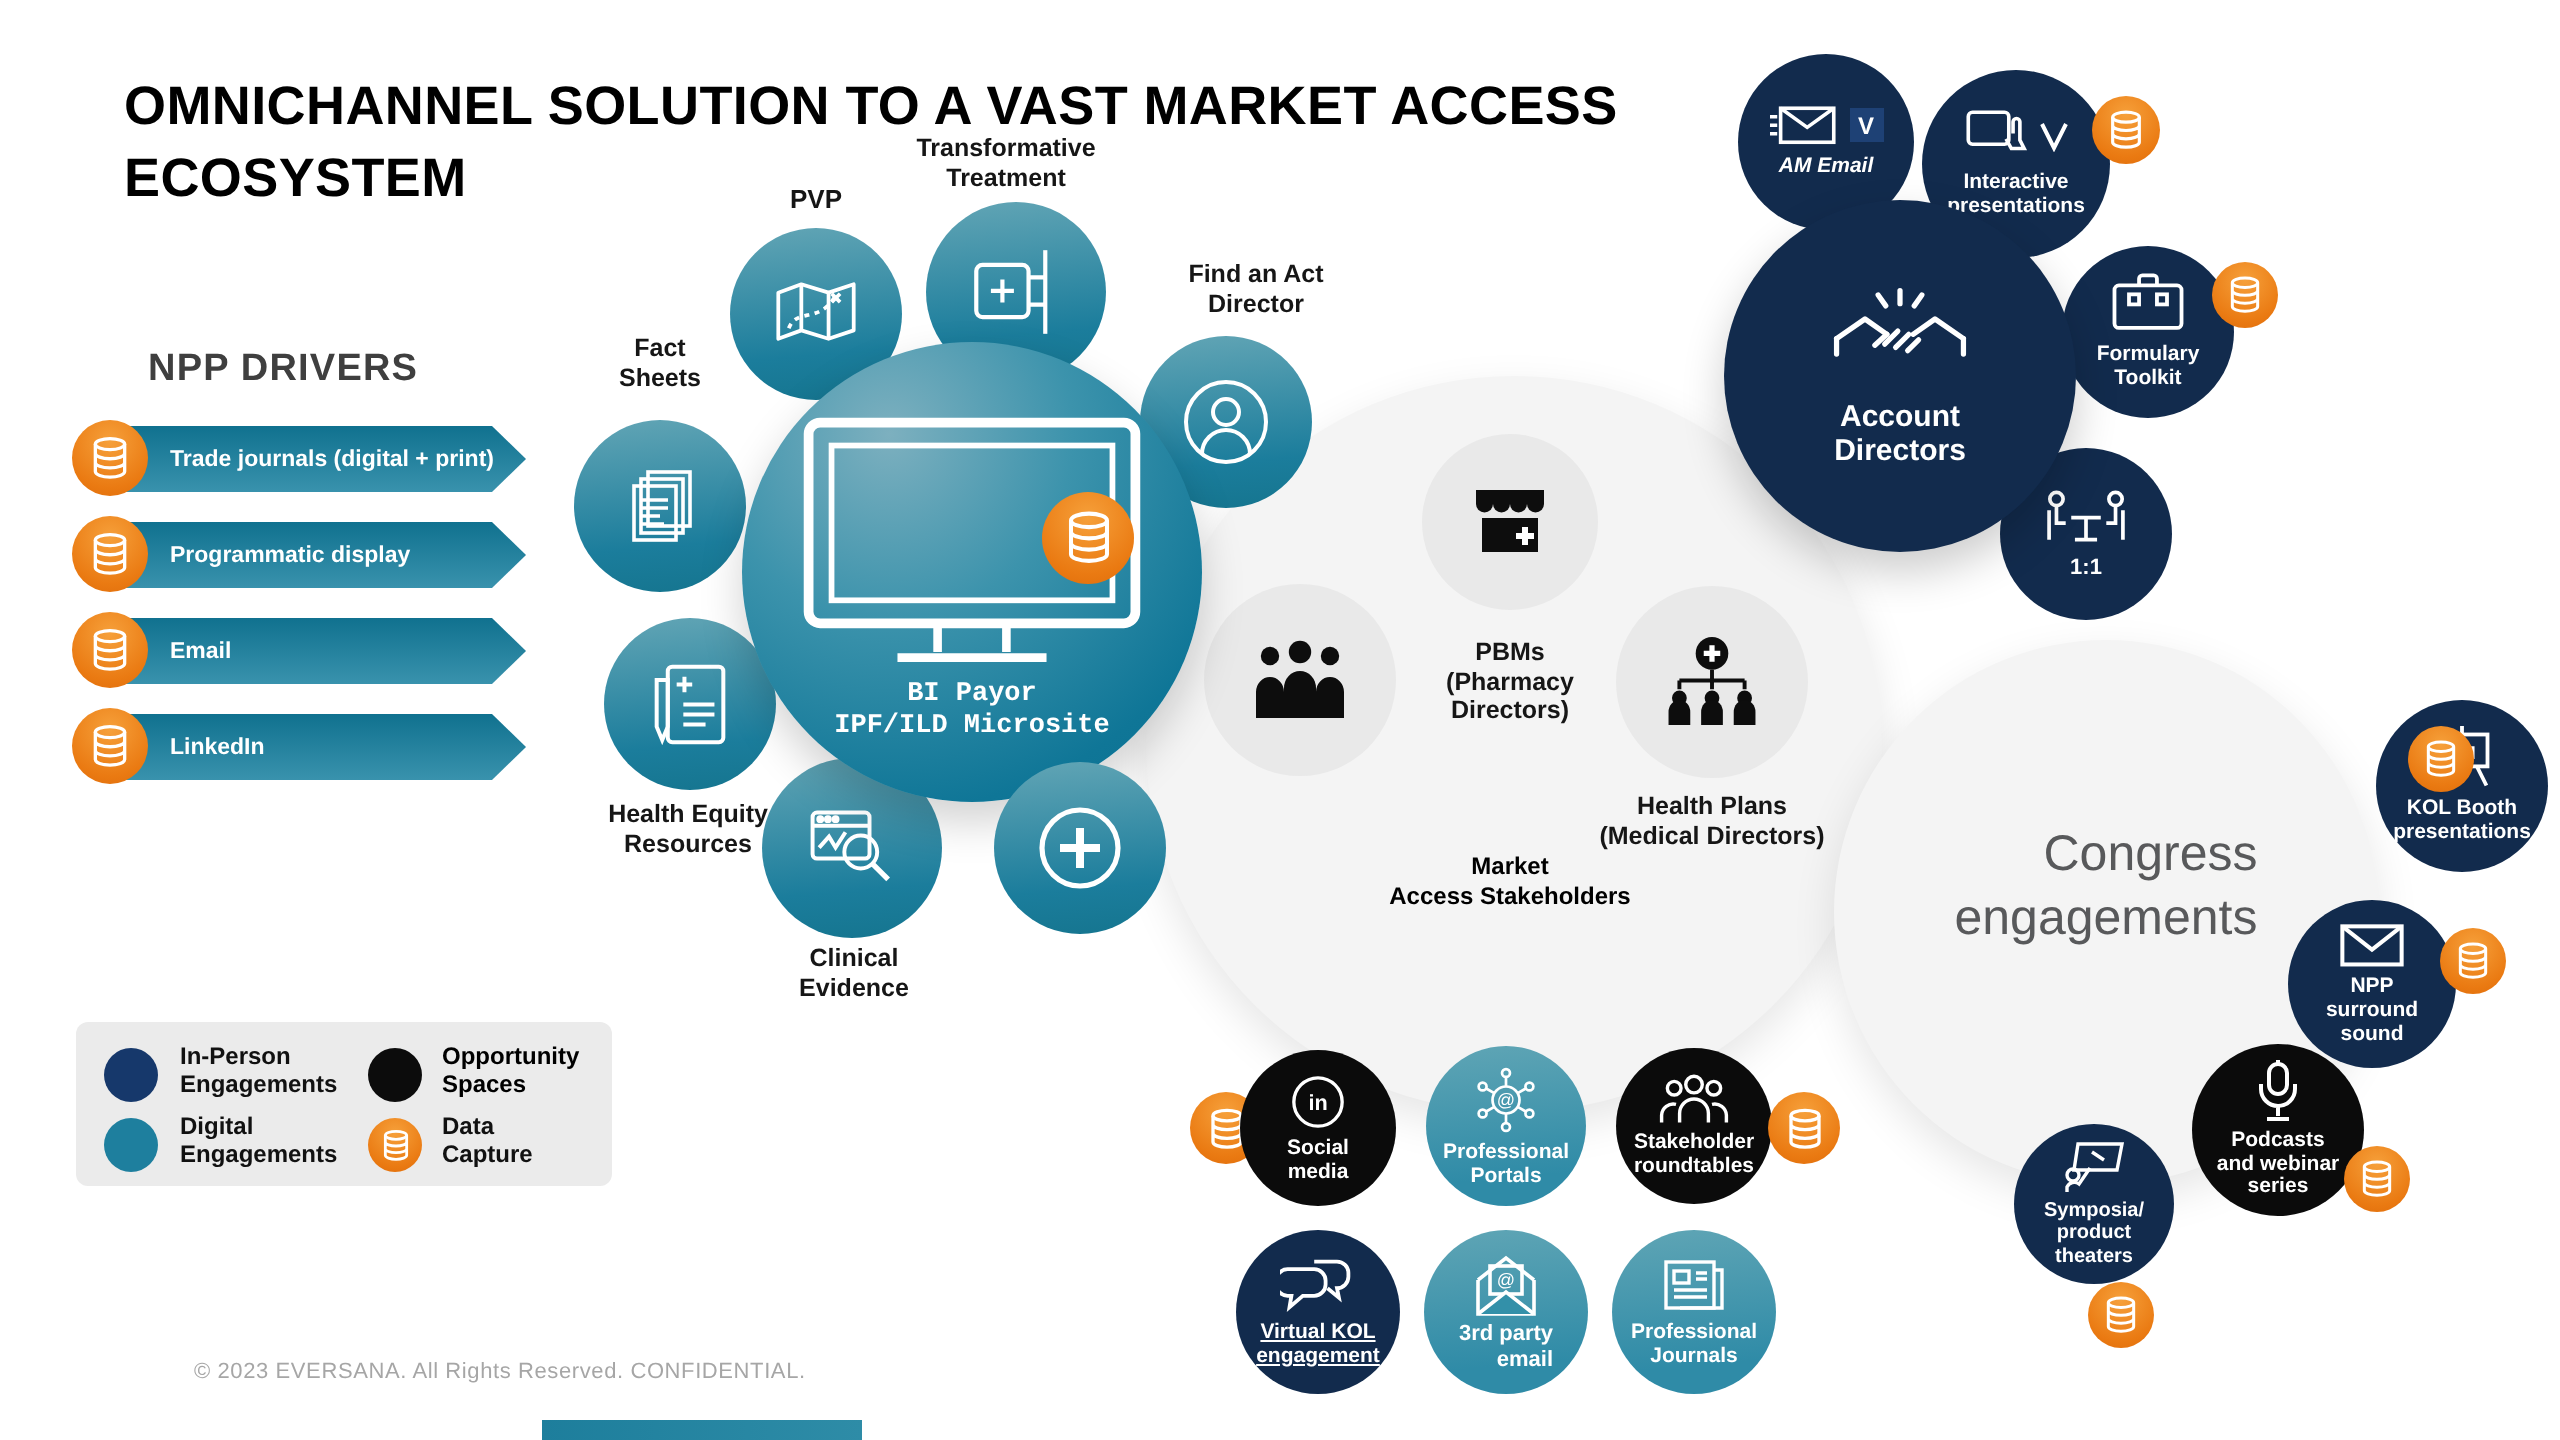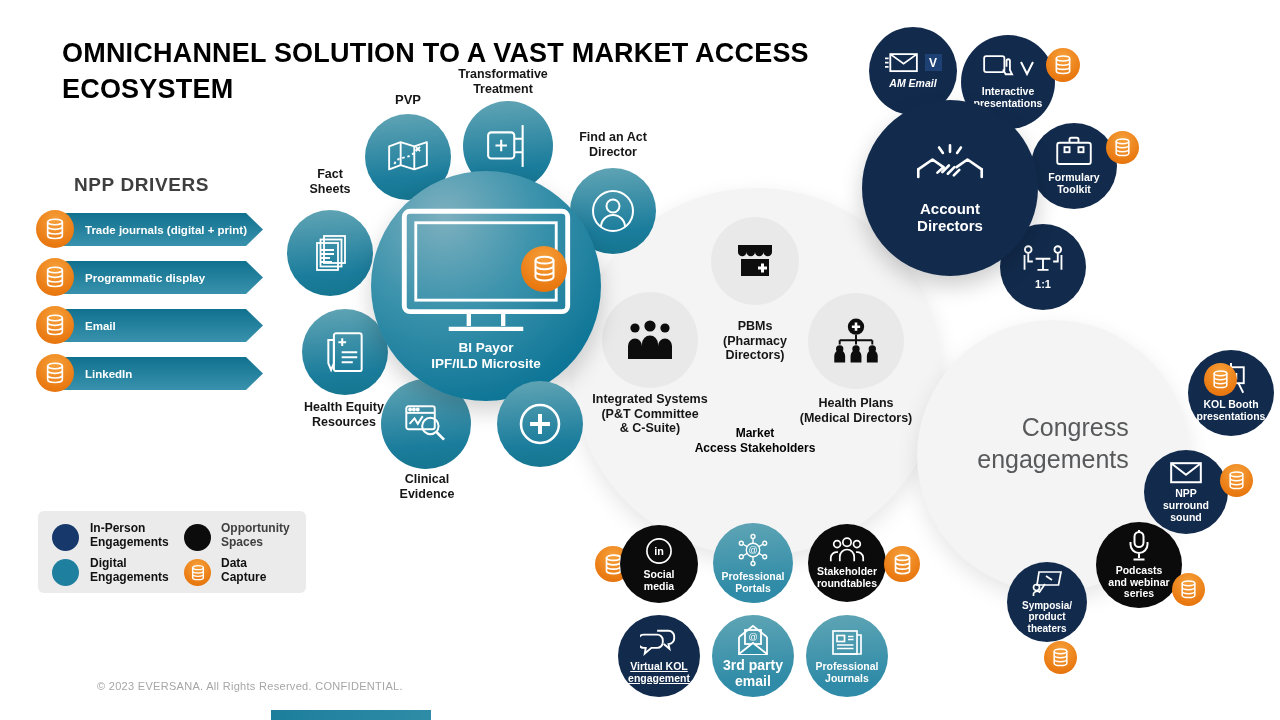--- a/index.html
+++ b/index.html
@@ -123,23 +123,20 @@
           <circle cx="8" cy="28.5" r="3.4"></circle>
           <path d="M3 41v-6a5 5.5 0 0 1 10 0v6z"></path>
           <circle cx="23" cy="28.5" r="3.4"></circle>
           <path d="M18 41v-6a5 5.5 0 0 1 10 0v6z"></path>
           <circle cx="38" cy="28.5" r="3.4"></circle>
           <path d="M33 41v-6a5 5.5 0 0 1 10 0v6z"></path>
         </g>
       </svg>
     </div>
 
-  <div class="ol" style="left:586px;top:392px;width:128px;">Integrated Systems
-(P&amp;T Committee
-&amp; C-Suite)</div>
   <div class="ol" style="left:707px;top:319px;width:96px;">PBMs
 (Pharmacy
 Directors)</div>
   <div class="ol" style="left:789px;top:396px;width:134px;">Health Plans
 (Medical Directors)</div>
   <div class="ol" style="left:655px;top:426px;width:200px;font-size:12px;color:#000;line-height:1.25;">Market
 Access Stakeholders</div>
 
   <div class="circle teal-s" style="left:365px;top:114px;width:86px;height:86px;">
     <svg width="44" viewBox="0 0 42 34">
@@ -204,21 +201,21 @@
     </div>
   <div class="circle teal-s" style="left:497px;top:381px;width:86px;height:86px;z-index:4;">
     <svg width="46" viewBox="0 0 46 46">
         <g fill="none" stroke="#fff">
           <circle cx="23" cy="23" r="19" stroke-width="2.6"></circle>
           <path d="M23 13v20M13 23h20" stroke-width="4"></path>
         </g>
       </svg>
     </div>
 
-  <div class="circle teal-hub" style="left:371px;top:171px;width:230px;height:230px;">
+  <div class="circle teal-hub" style="left:371px;top:171px;width:230px;height:230px;font-family:Liberation Mono, monospace;">
     <svg width="172" viewBox="0 0 120 88" style="margin-top:6px;">
         <g fill="none" stroke="#fff">
           <rect x="3" y="3" width="114" height="70" rx="4" stroke-width="3.4"></rect>
           <rect x="11" y="11" width="98" height="54" stroke-width="2"></rect>
           <path d="M48 73v10M72 73v10M34 85h52" stroke-width="3"></path>
         </g>
       </svg>
     <div class="clbl" style="font-size:13.5px;margin-top:7px;">BI Payor
 IPF/ILD Microsite</div>
   </div>
@@ -227,21 +224,21 @@
         <g fill="none" stroke="#fff" stroke-width="1.8">
           <ellipse cx="12" cy="5.5" rx="8" ry="3"></ellipse>
           <path d="M4 5.5v15M20 5.5v15M4 20.5a8 3 0 0 0 16 0M4 10.5a8 3 0 0 0 16 0M4 15.5a8 3 0 0 0 16 0"></path>
         </g>
       </svg>
     </div>
 
   <div class="ol" style="left:365px;top:92px;width:86px;font-size:13px;">PVP</div>
   <div class="ol" style="left:443px;top:67px;width:120px;">Transformative
 Treatment</div>
-  <div class="ol" style="left:553px;top:130px;width:120px;">Find an Act
+  <div class="ol" style="left:568px;top:130px;width:120px;">Find an Act
 Director</div>
   <div class="ol" style="left:287px;top:167px;width:86px;">Fact
 Sheets</div>
   <div class="ol" style="left:288px;top:400px;width:112px;">Health Equity
 Resources</div>
   <div class="ol" style="left:377px;top:472px;width:100px;">Clinical
 Evidence</div>
 
   <div class="circle navy" style="left:869px;top:27px;width:88px;height:88px;">
     <div style="display:flex;align-items:center;gap:6px;">
@@ -477,42 +474,42 @@
   <div class="circle teal-b" style="left:712px;top:615px;width:82px;height:82px;">
     <svg width="36" viewBox="0 0 36 33">
         <g fill="none" stroke="#fff" stroke-width="1.8">
           <path d="M4 14L18 3l14 11"></path>
           <rect x="10" y="7" width="16" height="14"></rect>
           <path d="M4 14v17h28V14"></path>
           <path d="M4 31l14-11 14 11" fill="#3390a9"></path>
         </g>
         <text x="18" y="17" text-anchor="middle" font-size="9" fill="#fff" font-family="Liberation Sans,sans-serif">@</text>
       </svg>
-    <div class="clbl" style="font-size:14px;margin-top:2px;">3rd party
+    <div class="clbl" style="font-size:11px;margin-top:2px;text-align:right;">3rd party
 email</div>
   </div>
   <div class="circle teal-b" style="left:806px;top:615px;width:82px;height:82px;">
     <svg width="34" viewBox="0 0 34 30">
         <g fill="none" stroke="#fff" stroke-width="1.7">
           <rect x="3" y="3" width="24" height="23"></rect>
           <path d="M27 7h4v19h-21"></path>
           <rect x="7" y="7.5" width="7.5" height="6"></rect>
           <path d="M18 8.5h5.5M18 11.5h5.5M7 17h16.5M7 20.5h16.5"></path>
         </g>
       </svg>
     <div class="clbl" style="font-size:10.5px;margin-top:3px;">Professional
 Journals</div>
   </div>
 
   <div class="abs" style="left:38px;top:511px;width:268px;height:82px;background:#ebebeb;border-radius:6px;z-index:2;"></div>
   <div class="abs" style="left:52px;top:524px;width:27px;height:27px;border-radius:50%;background:#16386b;z-index:3;"></div>
   <div class="ol" style="left:90px;top:522px;text-align:left;font-size:12px;color:#111;">In-Person
 Engagements</div>
   <div class="abs" style="left:184px;top:524px;width:27px;height:27px;border-radius:50%;background:#0c0c0c;z-index:3;"></div>
-  <div class="ol" style="left:221px;top:522px;text-align:left;font-size:12px;color:#404040;">Opportunity
+  <div class="ol" style="left:221px;top:522px;text-align:left;font-size:12px;color:#000000;">Opportunity
 Spaces</div>
   <div class="abs" style="left:52px;top:559px;width:27px;height:27px;border-radius:50%;background:#1e7f9e;z-index:3;"></div>
   <div class="ol" style="left:90px;top:557px;text-align:left;font-size:12px;color:#111;">Digital
 Engagements</div>
   <div class="db" style="left:184px;top:559px;width:27px;height:27px;">
     <svg width="16" viewBox="0 0 24 26">
         <g fill="none" stroke="#fff" stroke-width="2.1">
           <ellipse cx="12" cy="5.5" rx="8" ry="3"></ellipse>
           <path d="M4 5.5v15M20 5.5v15M4 20.5a8 3 0 0 0 16 0M4 10.5a8 3 0 0 0 16 0M4 15.5a8 3 0 0 0 16 0"></path>
         </g>

